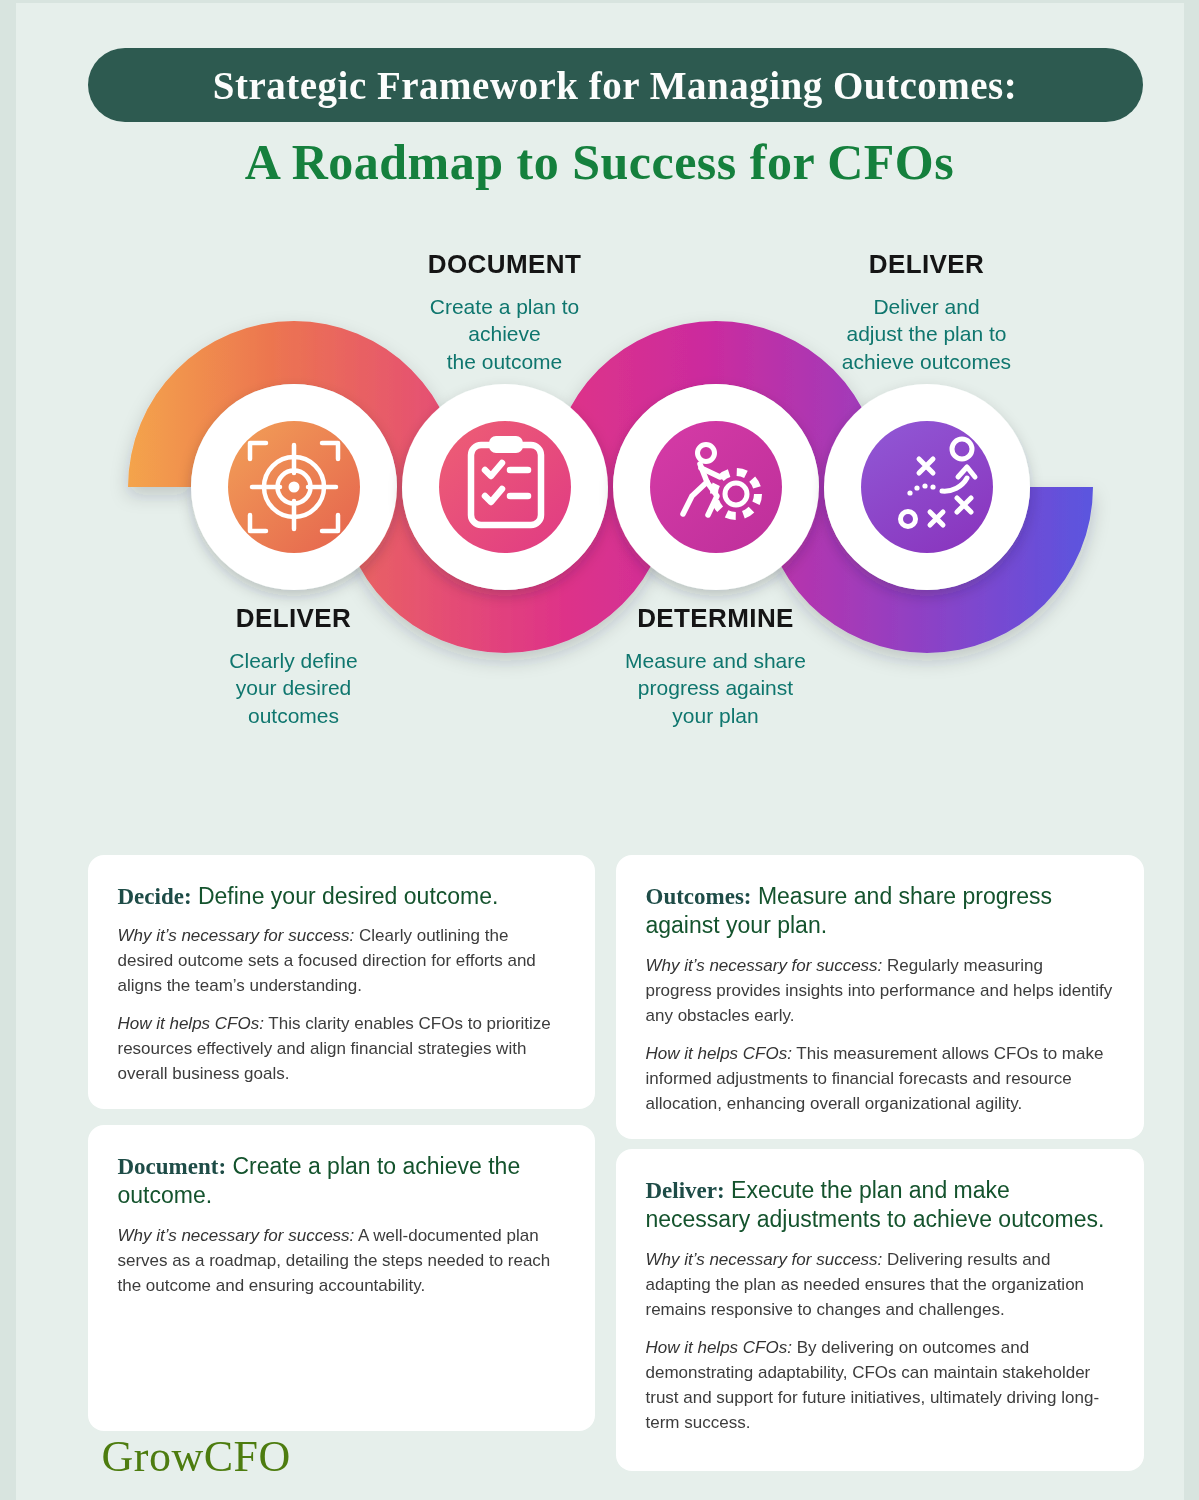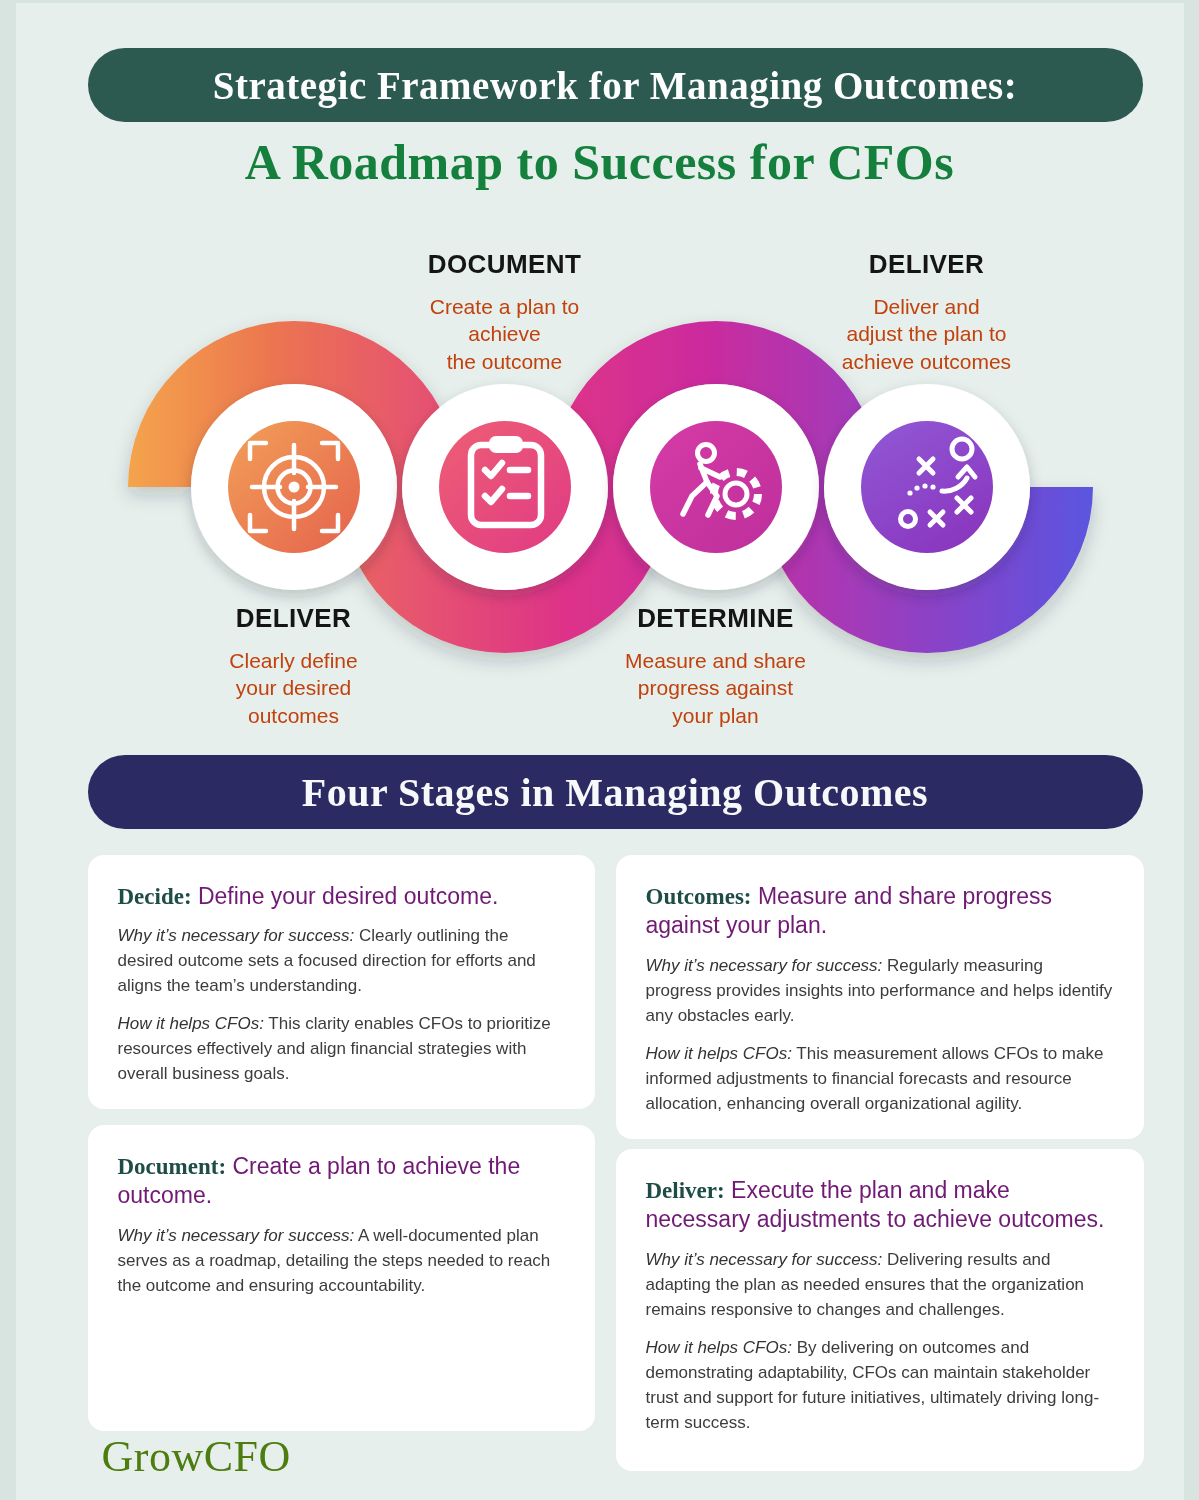--- a/index.html
+++ b/index.html
@@ -27,21 +27,21 @@
   
   .diagram { position:absolute; left:0; top:232px; width:1199px; height:512px; }
   .diagram svg { position:absolute; left:0; top:0; }
   .step-title {
     position:absolute; transform:translateX(-50%);
     font-weight:700; font-size:26px; color:#151515; letter-spacing:.4px;
     text-align:center; white-space:nowrap;
   }
   .step-desc {
     position:absolute; transform:translateX(-50%);
-    font-size:21px; color:#c2410c; line-height:1.3; text-align:center;
+    font-size:21px; color:#0f766e; line-height:1.3; text-align:center;
     white-space:pre-line; width:260px;
   }
   
   .stages-pill {
     position:absolute; left:72px; top:752px; width:1055px; height:74px;
     background:#2b2a63; border-radius:40px;
     display:flex; align-items:center; justify-content:center;
   }
   .stages-pill .txt {
     font-family:"Liberation Serif", serif; font-weight:700;
@@ -51,21 +51,21 @@
   .card {
     position:absolute; background:#ffffff; border-radius:16px;
     padding:27px 30px 24px 30px;
   }
   .card.c1 { left:72px;  top:852px;  width:507px; height:254px; }
   .card.c2 { left:72px;  top:1122px; width:507px; height:306px; }
   .card.c3 { left:600px; top:852px;  width:528px; height:284px; }
   .card.c4 { left:600px; top:1146px; width:528px; height:322px; }
   .card h3 { font-size:23px; line-height:1.28; margin-bottom:13px; font-weight:400; }
   .card h3 .b { font-weight:700; color:#1e4c47;font-family:Liberation Serif, serif; }
-  .card h3 .r { color:#701a75;text-align:right; }
+  .card h3 .r { color:#14532d;text-align:right; }
   .card p { font-size:17px; line-height:1.47; color:#3c3c3c; margin-bottom:13px; }
   .card p .lead { font-style:italic; color:#333333; }
   
   .logo {
     position:absolute; left:86px; top:1428px;
     font-family:"Liberation Serif", serif; font-weight:400;
     font-size:44px; color:#4d7c0f; letter-spacing:.5px;
   }
 </style>
 </head>
@@ -197,23 +197,20 @@
     <div class="step-title" style="left:278px; top:368px;">DELIVER</div>
     <div class="step-desc" style="left:278px; top:412px;">Clearly define
 your desired
 outcomes</div>
     <div class="step-title" style="left:700px; top:368px;">DETERMINE</div>
     <div class="step-desc" style="left:700px; top:412px;">Measure and share
 progress against
 your plan</div>
   </div>
 
-  <div class="stages-pill">
-    <div class="txt">Four Stages in Managing Outcomes</div>
-  </div>
 
   <div class="card c1">
     <h3><span class="b">Decide:</span><span class="r"> Define your desired outcome.</span></h3>
     <p><span class="lead">Why it’s necessary for success:</span><span> Clearly outlining the desired outcome sets a focused direction for efforts and aligns the team’s understanding.</span></p>
     <p><span class="lead">How it helps CFOs:</span><span> This clarity enables CFOs to prioritize resources effectively and align financial strategies with overall business goals.</span></p>
   </div>
 
   <div class="card c2">
     <h3><span class="b">Document:</span><span class="r"> Create a plan to achieve the outcome.</span></h3>
     <p><span class="lead">Why it’s necessary for success:</span><span> A well-documented plan serves as a roadmap, detailing the steps needed to reach the outcome and ensuring accountability.</span></p>

